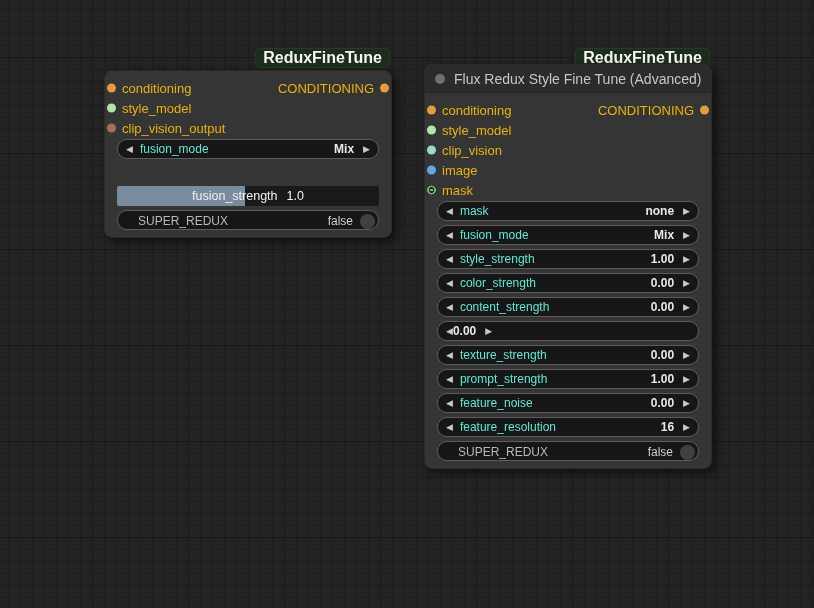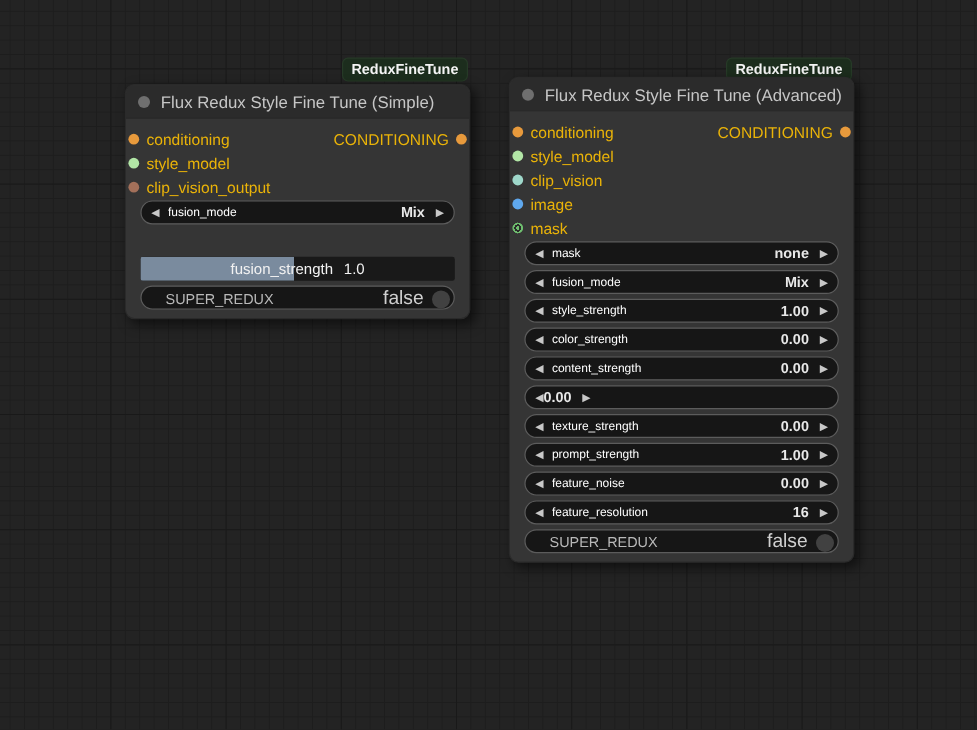--- a/index.html
+++ b/index.html
@@ -15,21 +15,21 @@
       linear-gradient(90deg,#191919 0 1px,transparent 1px),
       linear-gradient(#191919 0 1px,transparent 1px),
       linear-gradient(90deg,#1d1d1d 0 1px,transparent 1px),
       linear-gradient(#1d1d1d 0 1px,transparent 1px);
     background-size:96px 96px,96px 96px,12px 12px,12px 12px;
     background-position:92px 57px,92px 57px,8px 9px,8px 9px;
   }
   .badge{
     position:absolute;height:16px;line-height:16px;
     background:#1c2d1d;border:1px solid #263a27;border-radius:5px;
-    color:#f4f4f4;font-size:12px;font-weight:bold;
+    color:#f4f4f4;font-size:16px;font-weight:bold;
     padding:1px 7px;white-space:nowrap;
   }
   .node{
     position:absolute;background:#353535;border-radius:8px;
     box-shadow:4px 4px 10px rgba(0,0,0,0.55);
     border:1px solid #2a2a2a;box-sizing:border-box;
   }
   .node-header{
     height:28px;display:flex;align-items:center;
     background:#2b2b2b;border-radius:7px 7px 0 0;
@@ -57,46 +57,42 @@
     position:absolute;right:2px;top:50%;transform:translateY(-50%);
     width:9px;height:9px;border-radius:50%;
   }
   .widgets{display:flex;flex-direction:column;gap:4px;padding:0 12px;margin-top:1px;}
   .widget{height:20px;box-sizing:border-box;display:flex;align-items:center;}
   .widget.arrowed{
     background:#161616;border:1px solid #5c5c5c;border-radius:10px;
     padding:0 8px;cursor:pointer;
   }
   .arrow{color:#c8c8c8;font-size:9px;line-height:1;flex:none;cursor:pointer;}
-  .w-label{color:#ffffff;font-size:10px;margin-left:7px;flex:1;white-space:nowrap;}
+  .w-label{color:#5eead4;font-size:12px;margin-left:7px;flex:1;white-space:nowrap;}
   .w-value{color:#e8e8e8;font-size:12px;font-weight:bold;margin-right:9px;white-space:nowrap;}
   .widget.slider{
     position:relative;background:#191919;border-radius:2px;overflow:hidden;
     justify-content:center;gap:9px;cursor:ew-resize;margin-top:23px;
   }
   .slider-fill{position:absolute;left:0;top:0;bottom:0;background:#7a8b9e;}
   .s-label,.s-value{position:relative;z-index:1;color:#f2f2f2;font-size:12.5px;white-space:nowrap;}
   .widget.toggle{
     background:#161616;border:1px solid #5c5c5c;border-radius:10px;
     padding:2px 3px 0 20px;cursor:pointer;
   }
   .t-label{color:#b9b9b9;font-size:12px;flex:1;white-space:nowrap;}
-  .t-value{color:#cfcfcf;font-size:16px;margin-right:7px;}
+  .t-value{color:#cfcfcf;font-size:12px;margin-right:7px;}
   .t-knob{width:15px;height:15px;border-radius:50%;background:#414141;flex:none;cursor:pointer;}
 </style>
 </head>
 <body>
 
 <div class="canvas">
     <div class="badge" style="top: 48px; right: 424px;">ReduxFineTune</div>
     <div class="node" style="left: 104px; top: 70px; width: 288px;">
-      <div class="node-header">
-        <span class="collapse-dot"></span>
-        <span class="node-title">Flux Redux Style Fine Tune (Simple)</span>
-      </div>
       <div class="node-body">
         <div class="slot-row">
           <span class="in-dot" style="background: rgb(232, 154, 60);"></span>
           <span class="slot-label">conditioning</span>
         </div>
         <div class="slot-row">
           <span class="in-dot" style="background: rgb(178, 230, 166);"></span>
           <span class="slot-label">style_model</span>
         </div>
         <div class="slot-row">

